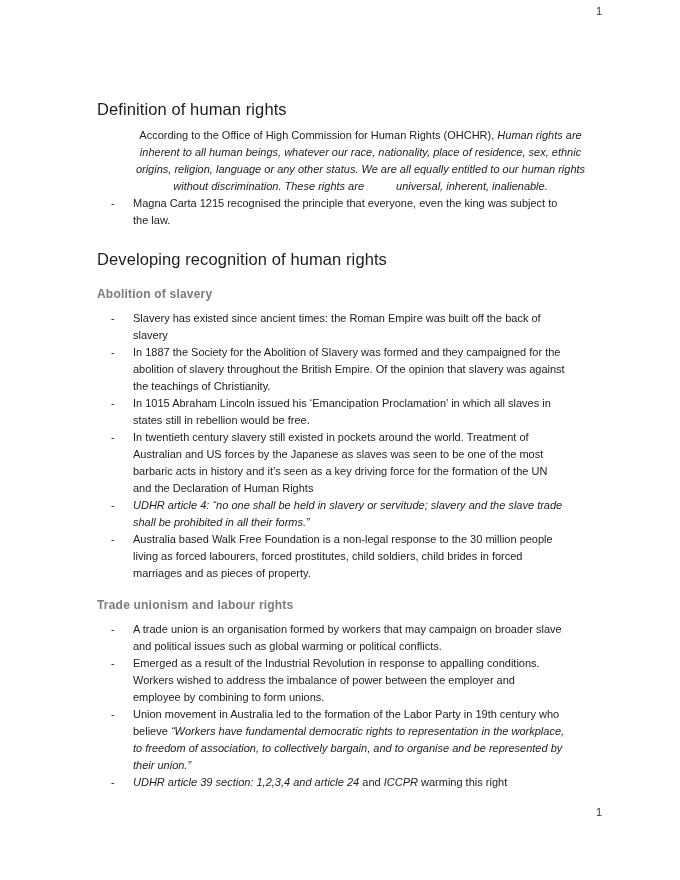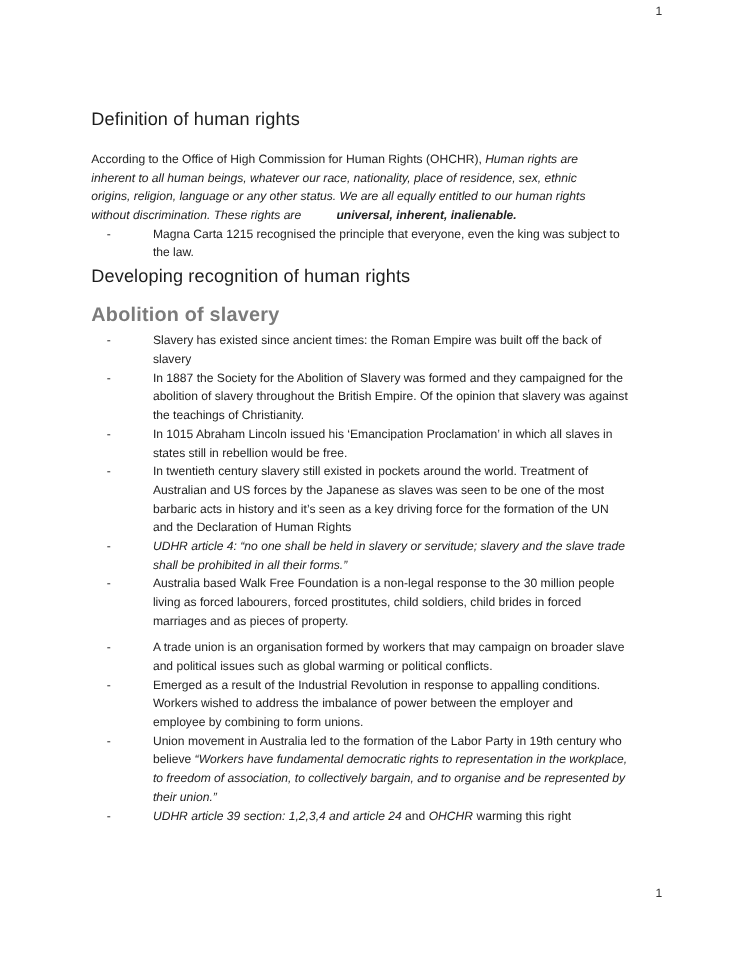--- a/index.html
+++ b/index.html
@@ -21,68 +21,68 @@
     right: 78px;
     font-size: 11px;
     line-height: 13px;
     color: #333333;
   }
   .pagenum.top { top: 5px; }
   .pagenum.bottom { top: 806px; }
 
   .content {
     position: absolute;
-    left: 83px;
+    left: 97px;
     top: 0;
     width: 527px;
   }
 
   .h-main {
     font-size: 16.5px;
     font-weight: 400;
     color: #1c1c1c;
     line-height: 24px;
     margin: 0;
     letter-spacing: 0.1px;
   }
   .h-main.first { margin-top: 97px; }
-  .h-main.second { }
+  .h-main.second { margin-top: 18px; }
 
   .h-sub {
-    font-size: 18px;
+    font-size: 12px;
     font-weight: 700;
     color: var(--heading-grey, #7b7b7b);
     line-height: 18px;
     margin: 14px 0 0 0;
     letter-spacing: 0.2px;
   }
 
   .bodytext {
     font-size: 11px;
     line-height: 17px;
     white-space: pre-line;
   }
-  .intro { margin-top: 16px; }
+  .intro { margin-top: 6px; text-align: center; }
 
   .blist { margin-top: 7px; }
   .blist.tight { margin-top: 0; }
 
   .bullet-row { display: flex; }
   .bullet-dash {
     flex: none;
     width: 22px;
     padding-left: 14px;
     box-sizing: content-box;
     font-size: 11px;
     line-height: 17px;
   }
-  .bullet-text { flex: 1; min-width: 0; margin-left: 20px; }
+  .bullet-text { flex: 1; min-width: 0; }
 
   .it { font-style: italic; }
-  .bd { font-weight: 700; padding-left: 29px; }
+  .bd { font-weight: 400; padding-left: 29px; }
 </style>
 </head>
 <body>
 
 <div class="page">
 
   <div class="pagenum top">1</div>
 
   <div class="content">
 
@@ -137,20 +137,21 @@
           <div class="bullet-row">
             <span class="bullet-dash">-</span>
             <div class="bullet-text bodytext"><span>Australia based Walk Free Foundation is a non-legal response to the 30 million people
 living as forced labourers, forced prostitutes, child soldiers, child brides in forced
 marriages and as pieces of property.</span></div>
           </div>
         </div>
     </div>
 
     <div>
+      <h2 class="h-sub">Trade unionism and labour rights</h2>
       <div class="blist">
           <div class="bullet-row">
             <span class="bullet-dash">-</span>
             <div class="bullet-text bodytext"><span>A trade union is an organisation formed by workers that may campaign on broader slave
 and political issues such as global warming or political conflicts.</span></div>
           </div>
           <div class="bullet-row">
             <span class="bullet-dash">-</span>
             <div class="bullet-text bodytext"><span>Emerged as a result of the Industrial Revolution in response to appalling conditions.
 Workers wished to address the imbalance of power between the employer and
@@ -158,21 +159,21 @@
           </div>
           <div class="bullet-row">
             <span class="bullet-dash">-</span>
             <div class="bullet-text bodytext"><span>Union movement in Australia led to the formation of the Labor Party in 19th century who
 believe </span><span class="it">“Workers have fundamental democratic rights to representation in the workplace,
 to freedom of association, to collectively bargain, and to organise and be represented by
 their union.”</span></div>
           </div>
           <div class="bullet-row">
             <span class="bullet-dash">-</span>
-            <div class="bullet-text bodytext"><span class="it">UDHR article 39 section: 1,2,3,4 and article 24</span><span> and </span><span class="it">OHCHR</span><span> warming this right</span></div>
+            <div class="bullet-text bodytext"><span class="it">UDHR article 39 section: 1,2,3,4 and article 24</span><span> and </span><span class="it">ICCPR</span><span> warming this right</span></div>
           </div>
         </div>
     </div>
 
   </div>
 
   <div class="pagenum bottom">1</div>
 
 </div>
 

